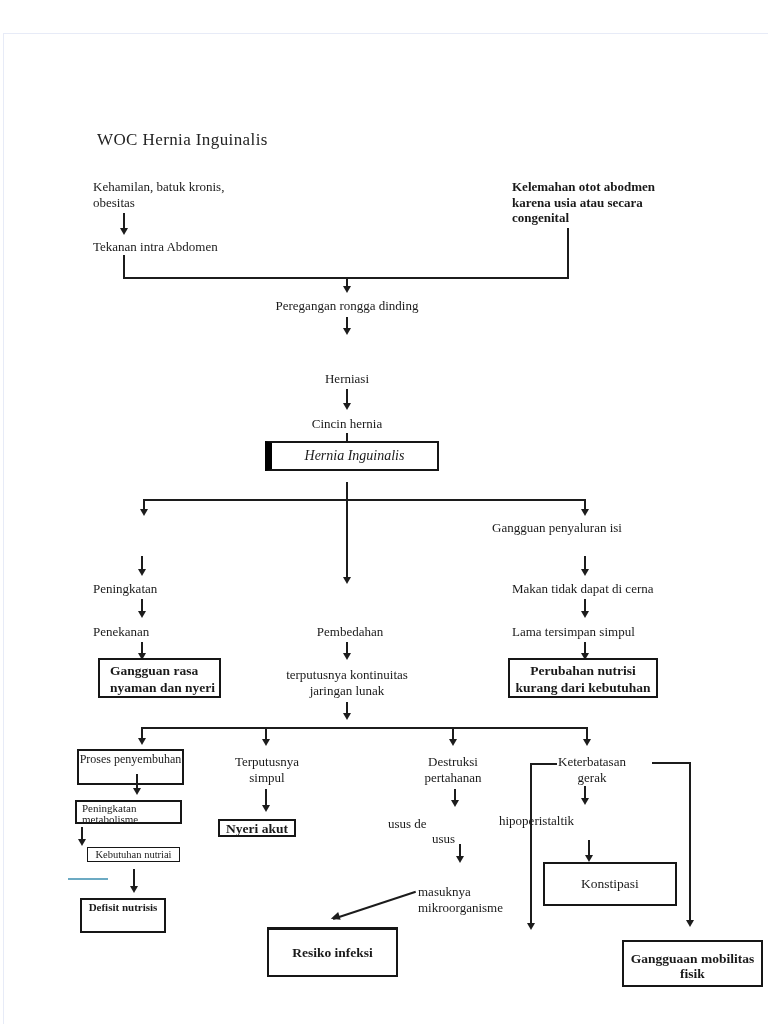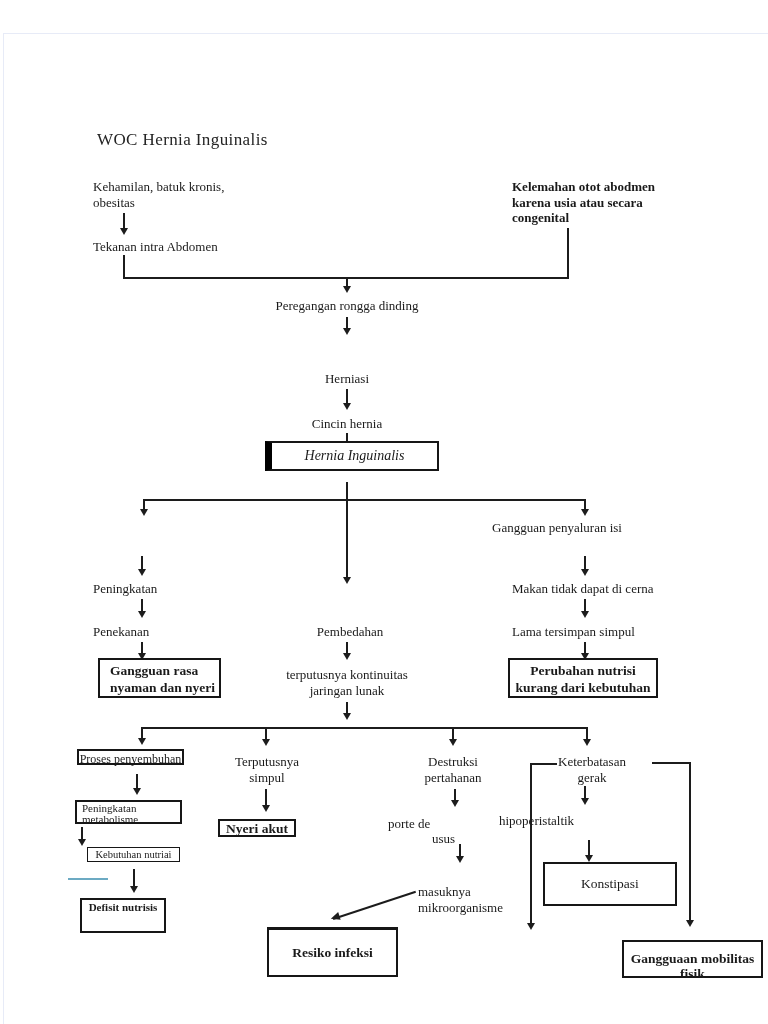--- a/index.html
+++ b/index.html
@@ -94,54 +94,54 @@
   <div class="va" style="left:584px;top:642px;height:11px;"></div>
   <div class="box b" style="left:508px;top:658px;width:150px;height:40px;font-size:13.5px;line-height:17px;padding-top:2px;">Perubahan nutrisi
 kurang dari kebutuhan</div>
 
   <div class="hl" style="left:142px;top:727px;width:446px;"></div>
   <div class="va" style="left:141px;top:727px;height:11px;"></div>
   <div class="va" style="left:265px;top:727px;height:12px;"></div>
   <div class="va" style="left:452px;top:727px;height:12px;"></div>
   <div class="va" style="left:586px;top:727px;height:12px;"></div>
 
-  <div class="box" style="left:77px;top:749px;width:107px;height:16px;font-size:12px;line-height:16px;">Proses penyembuhan</div>
+  <div class="box" style="left:77px;top:749px;width:107px;height:36px;font-size:12px;line-height:16px;">Proses penyembuhan</div>
   <div class="va" style="left:136px;top:774px;height:14px;"></div>
   <div class="box" style="left:75px;top:800px;width:107px;height:24px;font-size:11px;line-height:11px;
        text-align:left;padding:1px 0 0 5px;">Peningkatan
 metabolisme</div>
   <div class="va" style="left:81px;top:827px;height:12px;"></div>
   <div class="box" style="left:87px;top:847px;width:93px;height:15px;border-width:1px;font-size:10.5px;line-height:13px;">Kebutuhan nutriai</div>
   <div class="accent" style="left:68px;top:878px;width:40px;background:#6caac3;"></div>
   <div class="va" style="left:133px;top:869px;height:17px;"></div>
   <div class="box b" style="left:80px;top:898px;width:86px;height:35px;font-size:11px;line-height:14px;">Defisit nutrisis</div>
 
   <div class="t tc" style="left:267px;top:754px;">Terputusnya
 simpul</div>
   <div class="va" style="left:265px;top:789px;height:16px;"></div>
   <div class="box b" style="left:218px;top:819px;width:78px;height:18px;font-size:13.5px;line-height:15px;">Nyeri akut</div>
 
   <div class="t tc" style="left:453px;top:754px;">Destruksi
 pertahanan</div>
   <div class="va" style="left:454px;top:789px;height:11px;"></div>
-  <div class="t" style="left:388px;top:816px;">porte de</div>
+  <div class="t" style="left:388px;top:816px;">usus de</div>
   <div class="t" style="left:432px;top:831px;">usus</div>
   <div class="va" style="left:459px;top:844px;height:12px;"></div>
   <div class="t" style="left:418px;top:884px;">masuknya
 mikroorganisme</div>
   <div class="diag" style="left:333px;top:918px;width:87px;transform:rotate(-18.2deg);"></div>
   <div class="box b" style="left:267px;top:927px;width:131px;height:50px;border-top-width:3px;
        font-size:13.5px;line-height:45px;">Resiko infeksi</div>
 
   <div class="t tc" style="left:592px;top:754px;">Keterbatasan
 gerak</div>
   <div class="hl" style="left:531px;top:763px;width:26px;"></div>
   <div class="va" style="left:530px;top:763px;height:160px;"></div>
   <div class="hl" style="left:652px;top:762px;width:38px;"></div>
   <div class="va" style="left:689px;top:762px;height:158px;"></div>
   <div class="va" style="left:584px;top:786px;height:12px;"></div>
   <div class="t" style="left:499px;top:813px;">hipoperistaltik</div>
   <div class="va" style="left:588px;top:840px;height:15px;"></div>
   <div class="box" style="left:543px;top:862px;width:134px;height:44px;font-size:13.5px;line-height:40px;">Konstipasi</div>
 
-  <div class="box b" style="left:622px;top:940px;width:141px;height:38px;font-size:13.5px;line-height:15px;padding-top:9px;">Gangguaan mobilitas
+  <div class="box b" style="left:622px;top:940px;width:141px;height:47px;font-size:13.5px;line-height:15px;padding-top:9px;">Gangguaan mobilitas
 fisik</div>
 </div>
 
 </body></html>

